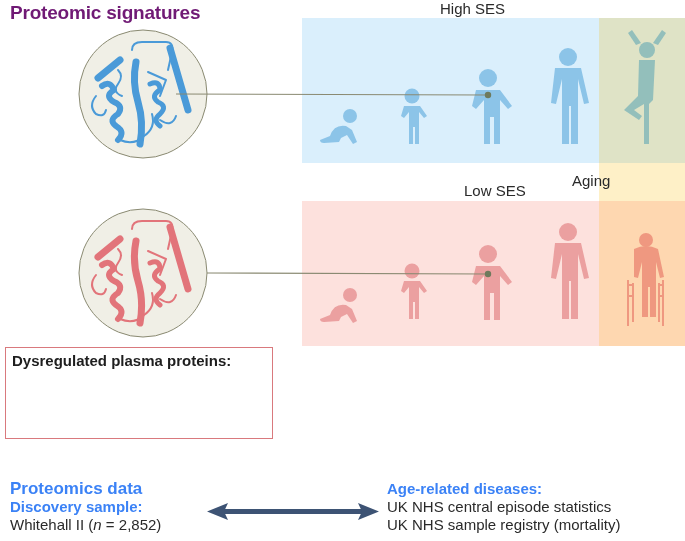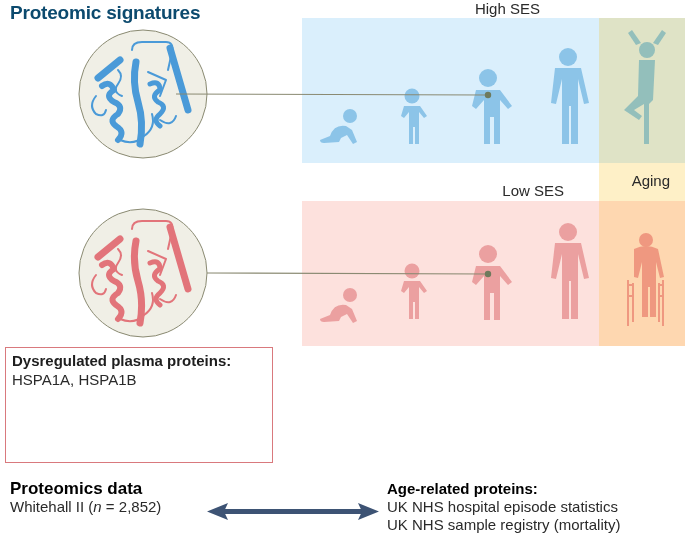--- a/index.html
+++ b/index.html
@@ -1,27 +1,27 @@
 <!DOCTYPE html>
 <html><head>
 <meta charset="utf-8">
 <style>
   html, body { margin:0; padding:0; background:#ffffff; }
   body { width:685px; height:541px; position:relative; overflow:hidden;
          font-family:"Liberation Sans", "DejaVu Sans", sans-serif; color:#222; }
   .abs { position:absolute; }
-  .title { left:10px; top:2px; font-size:19px; font-weight:bold; color:#0c4a6e; letter-spacing:-0.2px; }
-  .panel-label { font-size:15px; color:#2a2a2a; text-align:right; }
+  .title { left:10px; top:2px; font-size:19px; font-weight:bold; color:#701a75; letter-spacing:-0.2px; }
+  .panel-label { font-size:15px; color:#2a2a2a; text-align:left; }
   svg { position:absolute; left:0; top:0; }
-  .proteins-box { left:5px; top:347px; width:268px; height:116px; border:1.5px solid #d9797d;
+  .proteins-box { left:5px; top:347px; width:268px; height:92px; border:1.5px solid #d9797d;
                   box-sizing:border-box; padding:3px 0 0 6px; font-size:15px; line-height:19px; color:#2a2a2a; }
   .proteins-box .hdr { font-weight:bold; color:#1e1e1e; }
   .bottom-left { left:10px; top:480px; font-size:15px; line-height:18px; color:#2a2a2a; }
   .bottom-right { left:387px; top:480px; font-size:15px; line-height:18px; color:#2a2a2a; }
-  .b { font-weight:bold; color:#000000; }
+  .b { font-weight:bold; color:#3b82f6; }
   .big { font-size:17px; }
 </style>
 </head>
 <body>
 
 <div class="abs title">Proteomic signatures</div>
 
 <div class="abs panel-label" style="left:440px; top:0px; width:100px;">High SES</div>
 <div class="abs panel-label" style="left:464px; top:182px; width:100px;">Low SES</div>
 
@@ -147,25 +147,25 @@
     <rect x="218" y="509" width="150" height="5"></rect>
     <polygon points="207,511.5 228,503 224,511.5 228,520"></polygon>
     <polygon points="379,511.5 358,503 362,511.5 358,520"></polygon>
   </g>
 </svg>
 
 <div class="abs panel-label" style="left:572px; top:172px; width:98px;">Aging</div>
 
 <div class="abs proteins-box">
   <div class="hdr">Dysregulated plasma proteins:</div>
-  <div>HSPA1A, HSPA1B</div>
 </div>
 
 <div class="abs bottom-left">
   <div class="b big">Proteomics data</div>
+  <div class="b">Discovery sample:</div>
   <div><span>Whitehall II (</span><i>n</i><span> = 2,852)</span></div>
 </div>
 
 <div class="abs bottom-right">
-  <div class="b">Age-related proteins:</div>
-  <div>UK NHS hospital episode statistics</div>
+  <div class="b">Age-related diseases:</div>
+  <div>UK NHS central episode statistics</div>
   <div>UK NHS sample registry (mortality)</div>
 </div>
 
 </body></html>

